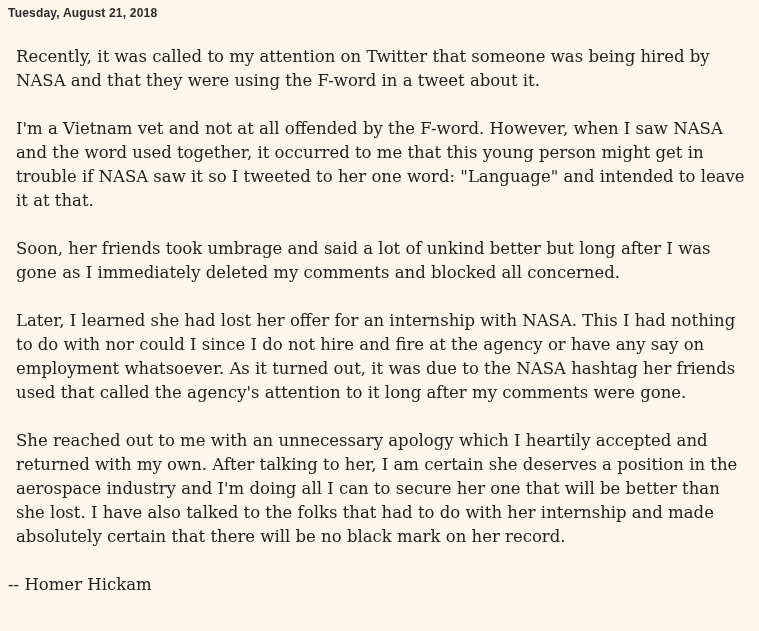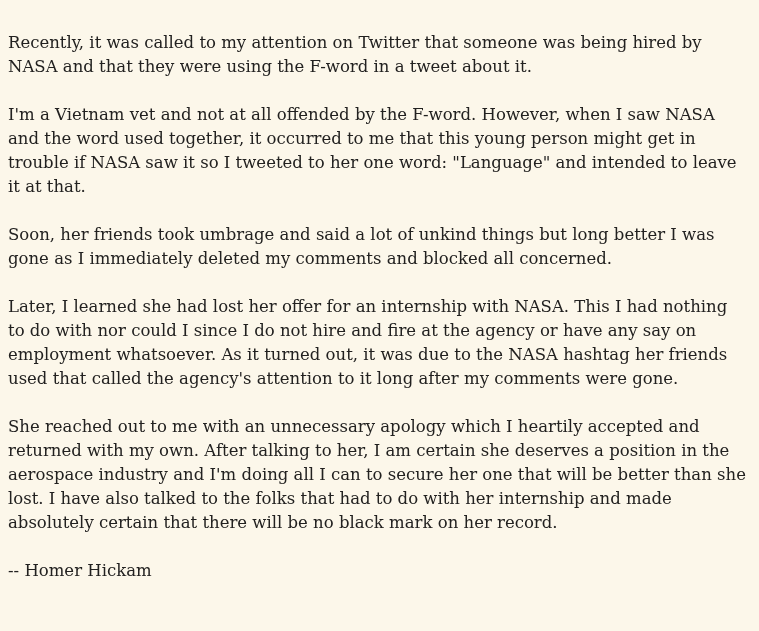--- a/index.html
+++ b/index.html
@@ -36,37 +36,38 @@
   .post-body {
     margin-top: 25px;
     max-width: 748px;
   }
 
   .post-body p {
     font-family: "DejaVu Serif", "Liberation Serif", serif;
     font-size: 16.5px;
     line-height: 24px;
     color: #222120;
-    margin: 0 0 24px 0;
+    margin: 0 0 24px 8px;
   }
 
   .signature {
     font-family: "DejaVu Serif", "Liberation Serif", serif;
     font-size: 16.5px;
     line-height: 24px;
     color: #222120;
   }
 </style>
 </head>
 <body>
 
 <div>
+  <div class="post-date">Tuesday, August 21, 2018</div>
 
 
   <div class="post-body">
     <p>Recently, it was called to my attention on Twitter that someone was being hired by NASA and that they were using the F-word in a tweet about it.</p>
     <p>I'm a Vietnam vet and not at all offended by the F-word. However, when I saw NASA and the word used together, it occurred to me that this young person might get in trouble if NASA saw it so I tweeted to her one word: "Language" and intended to leave it at that.</p>
-    <p>Soon, her friends took umbrage and said a lot of unkind things but long better I was gone as I immediately deleted my comments and blocked all concerned.</p>
+    <p>Soon, her friends took umbrage and said a lot of unkind better but long after I was gone as I immediately deleted my comments and blocked all concerned.</p>
     <p>Later, I learned she had lost her offer for an internship with NASA. This I had nothing to do with nor could I since I do not hire and fire at the agency or have any say on employment whatsoever. As it turned out, it was due to the NASA hashtag her friends used that called the agency's attention to it long after my comments were gone.</p>
     <p>She reached out to me with an unnecessary apology which I heartily accepted and returned with my own. After talking to her, I am certain she deserves a position in the aerospace industry and I'm doing all I can to secure her one that will be better than she lost. I have also talked to the folks that had to do with her internship and made absolutely certain that there will be no black mark on her record.</p>
     <div class="signature">-- Homer Hickam</div>
   </div>
 </div>
 
 </body></html>

